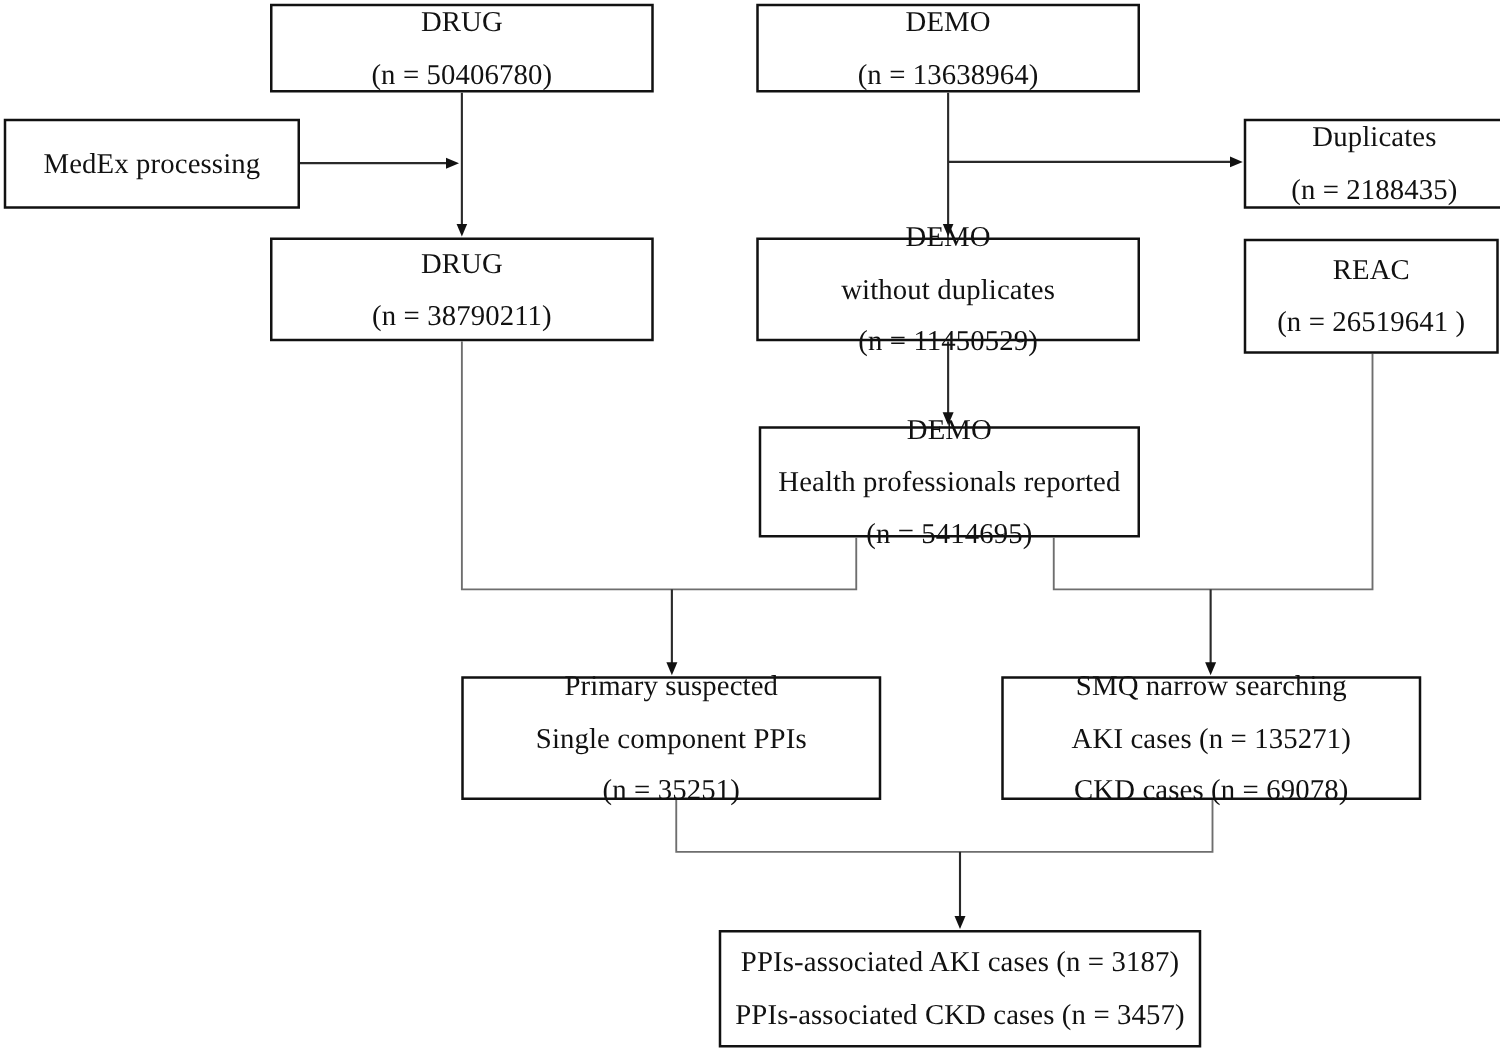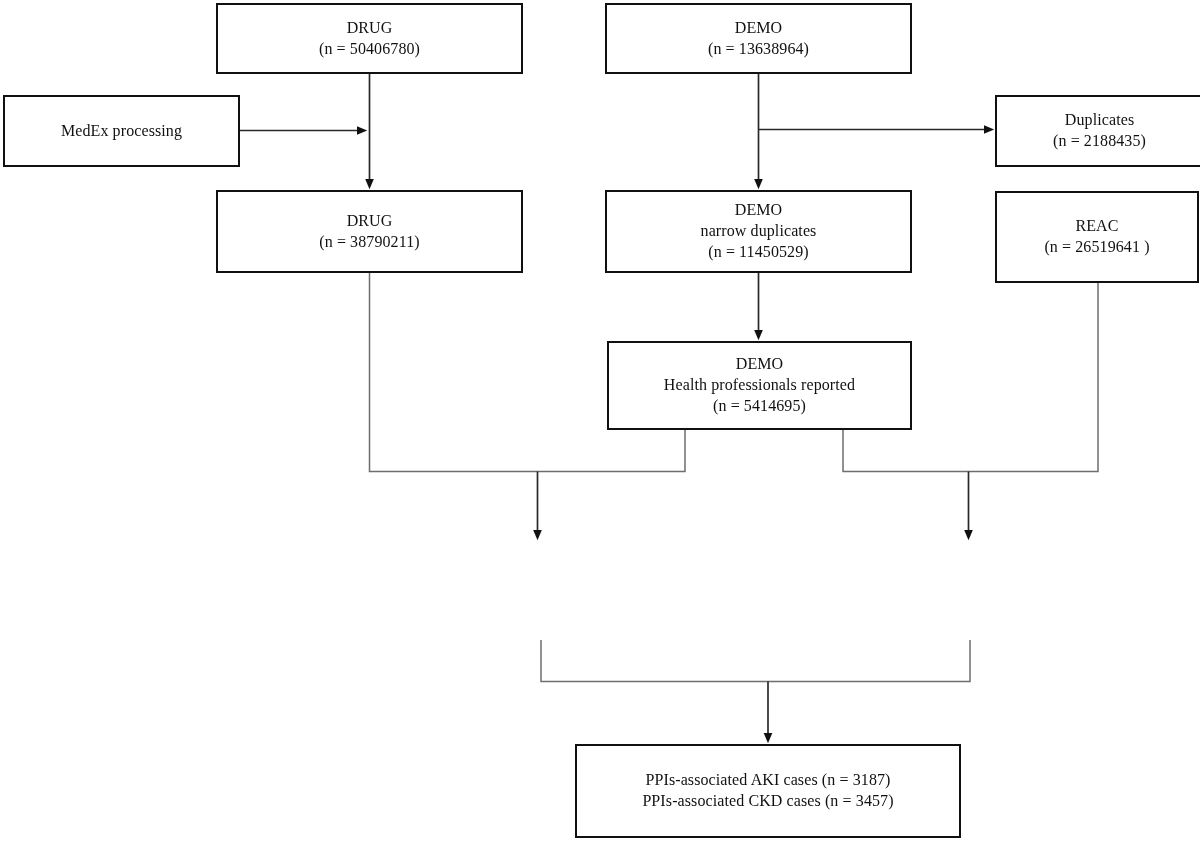--- a/index.html
+++ b/index.html
@@ -30,24 +30,25 @@
   .node {
     position: absolute;
     box-sizing: border-box;
     border: 2.5px solid #111111;
     background: #ffffff;
     display: flex;
     flex-direction: column;
     align-items: center;
     justify-content: center;
     text-align: center;
-    font-size: 16px;
+    font-size: 23px;
     line-height: 1.30;
     letter-spacing: 0.1px;
     z-index: 2;
+    gap: 12px;
   }
   .node .ln {
     display: block;
     white-space: nowrap;
   }
   .node.left-align {
     align-items: center;
   }
 </style>
 </head>
@@ -101,35 +102,45 @@
     <span class="ln">(n = 2188435)</span>
   </div>
 
   <div class="node" style="left:216px; top:190px; width:307px; height:83px;">
     <span class="ln">DRUG</span>
     <span class="ln">(n = 38790211)</span>
   </div>
 
   <div class="node" style="left:605px; top:190px; width:307px; height:83px;">
     <span class="ln">DEMO</span>
-    <span class="ln">narrow duplicates</span>
+    <span class="ln">without duplicates</span>
     <span class="ln">(n = 11450529)</span>
   </div>
 
   <div class="node" style="left:995px; top:191px; width:204px; height:92px;font-family:Liberation Serif, serif;">
     <span class="ln">REAC</span>
     <span class="ln">(n = 26519641 )</span>
   </div>
 
   <div class="node" style="left:607px; top:341px; width:305px; height:89px;">
     <span class="ln">DEMO</span>
     <span class="ln">Health professionals reported</span>
     <span class="ln">(n = 5414695)</span>
   </div>
 
+  <div class="node" style="left:369px; top:541px; width:336px; height:99px;">
+    <span class="ln">Primary suspected</span>
+    <span class="ln">Single component PPIs</span>
+    <span class="ln">(n = 35251)</span>
+  </div>
 
+  <div class="node left-align" style="left:801px; top:541px; width:336px; height:99px;">
+    <span class="ln">SMQ narrow searching</span>
+    <span class="ln">AKI cases (n = 135271)</span>
+    <span class="ln">CKD cases (n = 69078)</span>
+  </div>
 
   <div class="node" style="left:575px; top:744px; width:386px; height:94px;">
     <span class="ln">PPIs-associated AKI cases (n = 3187)</span>
     <span class="ln">PPIs-associated CKD cases (n = 3457)</span>
   </div>
 
 </div>
 
 </body></html>

